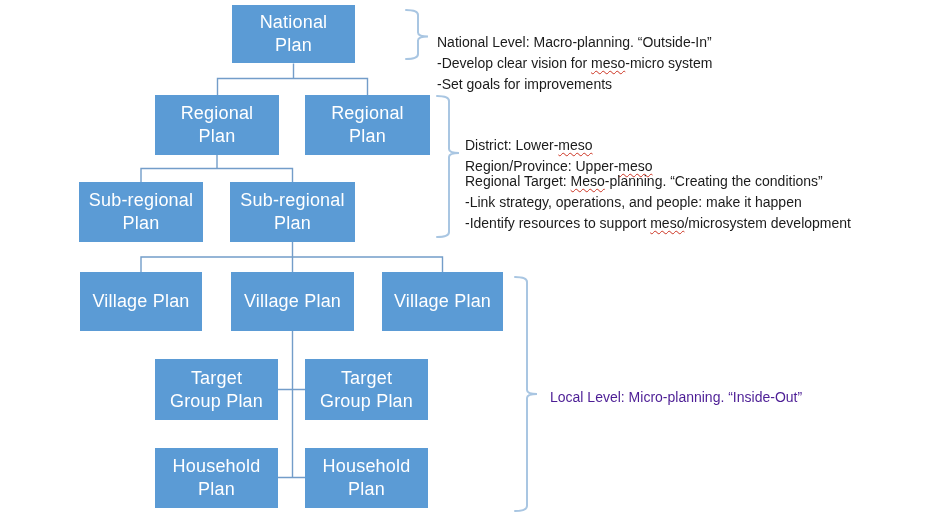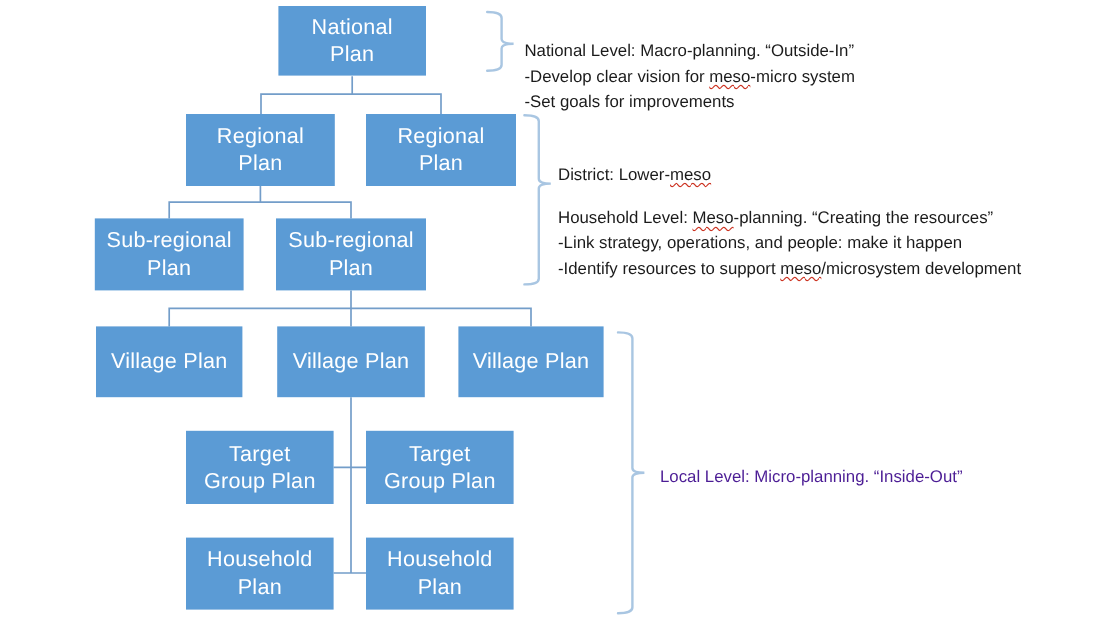--- a/index.html
+++ b/index.html
@@ -112,23 +112,24 @@
       </div>
     </div>
   <div id="notes">
       <div class="note" style="left: 437px; top: 8px; color: rgb(27, 27, 27); margin-top: 24px;">
         <div class="nline"><span>National Level: Macro-planning. “Outside-In”</span></div>
         <div class="nline"><span>-Develop clear vision for </span><span class="sp" style="text-decoration-color: rgb(204, 51, 34);">meso</span><span>-micro system</span></div>
         <div class="nline"><span>-Set goals for improvements</span></div>
       </div>
       <div class="note" style="left: 465px; top: 104px; color: rgb(27, 27, 27); margin-top: 31px;">
         <div class="nline"><span>District: Lower-</span><span class="sp" style="text-decoration-color: rgb(204, 51, 34);">meso</span></div>
+        <div class="nline"><span>Region/Province: Upper-</span><span class="sp" style="text-decoration-color: rgb(204, 51, 34);">meso</span></div>
       </div>
       <div class="note" style="left: 465px; top: 171px; color: rgb(27, 27, 27);">
-        <div class="nline"><span>Household Level: </span><span class="sp" style="text-decoration-color: rgb(204, 51, 34);">Meso</span><span>-planning. “Creating the resources”</span></div>
+        <div class="nline"><span>Regional Target: </span><span class="sp" style="text-decoration-color: rgb(204, 51, 34);">Meso</span><span>-planning. “Creating the conditions”</span></div>
         <div class="nline"><span>-Link strategy, operations, and people: make it happen</span></div>
         <div class="nline"><span>-Identify resources to support </span><span class="sp" style="text-decoration-color: rgb(204, 51, 34);">meso</span><span>/microsystem development</span></div>
       </div>
       <div class="note" style="left: 550px; top: 387px; color: #4c1d95;">
         <div class="nline"><span>Local Level: Micro-planning. “Inside-Out”</span></div>
       </div>
     </div>
 </div>
 
 </body></html>

